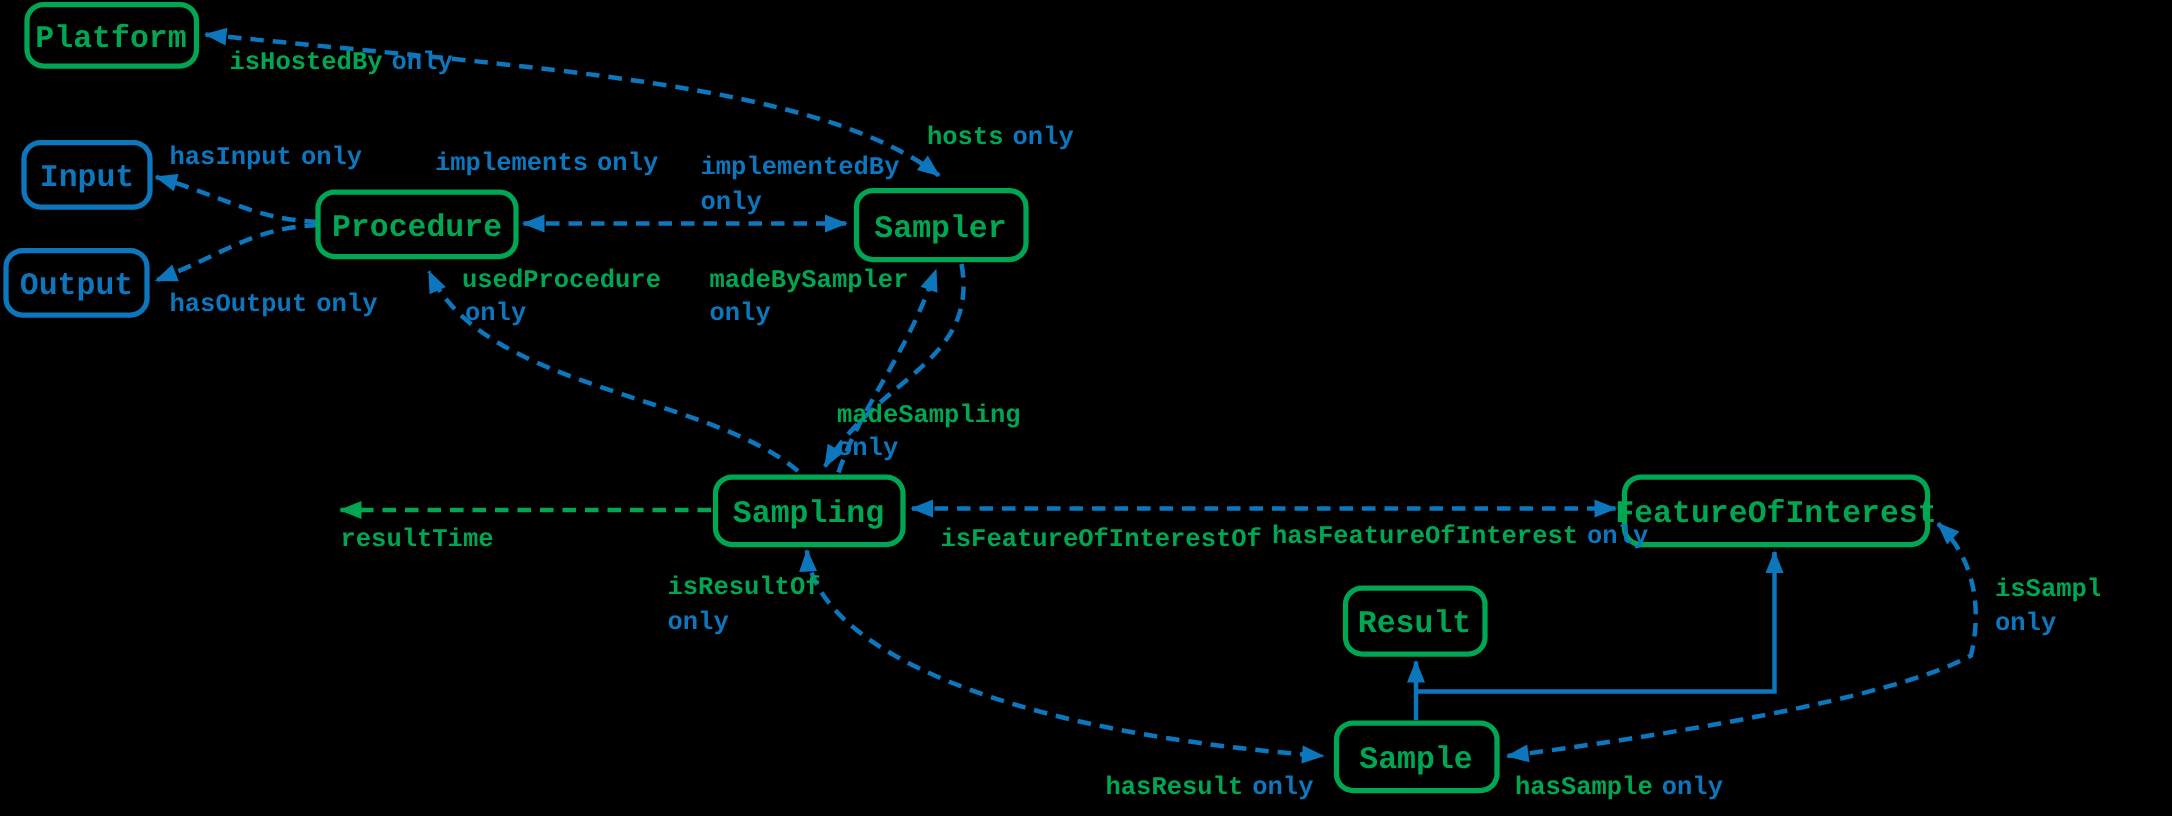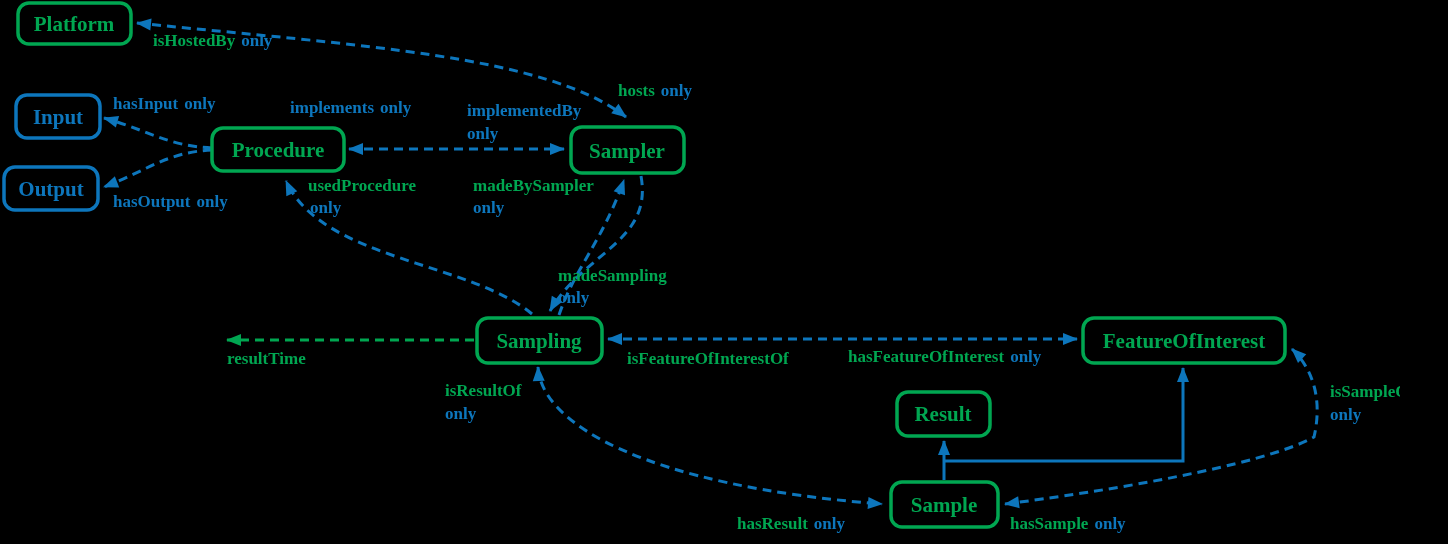--- a/index.html
+++ b/index.html
@@ -1,17 +1,17 @@
 <!DOCTYPE html>
 <html><head>
 <meta charset="utf-8">
 <style>
   html,body{margin:0;padding:0;background:#000;}
   .stage{position:relative;width:1400px;height:544px;background:#000;overflow:hidden;
-         font-family:Liberation Serif, serif;}
+         font-family:Liberation Mono, monospace;}
   svg{display:block;}
   
   .edge{fill:none;stroke:#0D76BC;stroke-width:3;stroke-dasharray:9 6;}
   .edge.solid{stroke-dasharray:none;stroke-width:3;}
   .edge.green{stroke:#00A651;}
   
   .node rect{fill:none;stroke-width:3.5;rx:11;}
   .node.green rect{stroke:#00A651;}
   .node.blue rect{stroke:#0D76BC;}
   .node text{font-size:21px;font-weight:bold;text-anchor:middle;}

